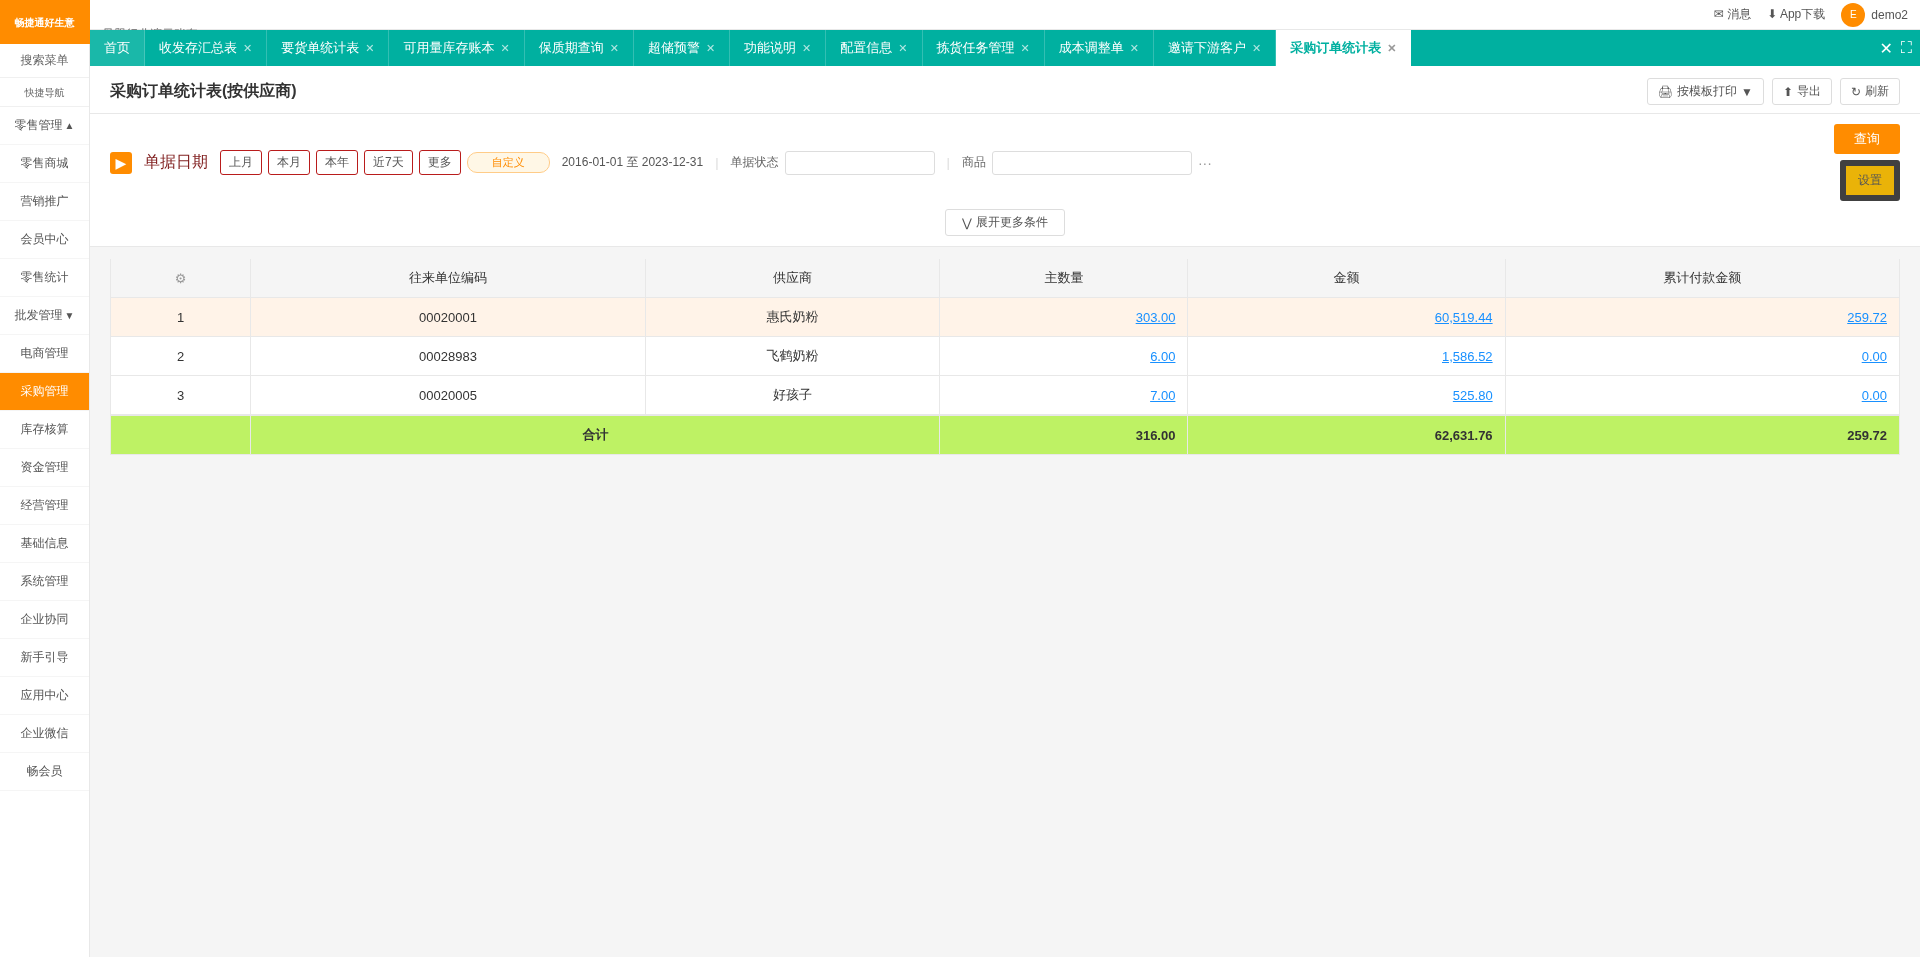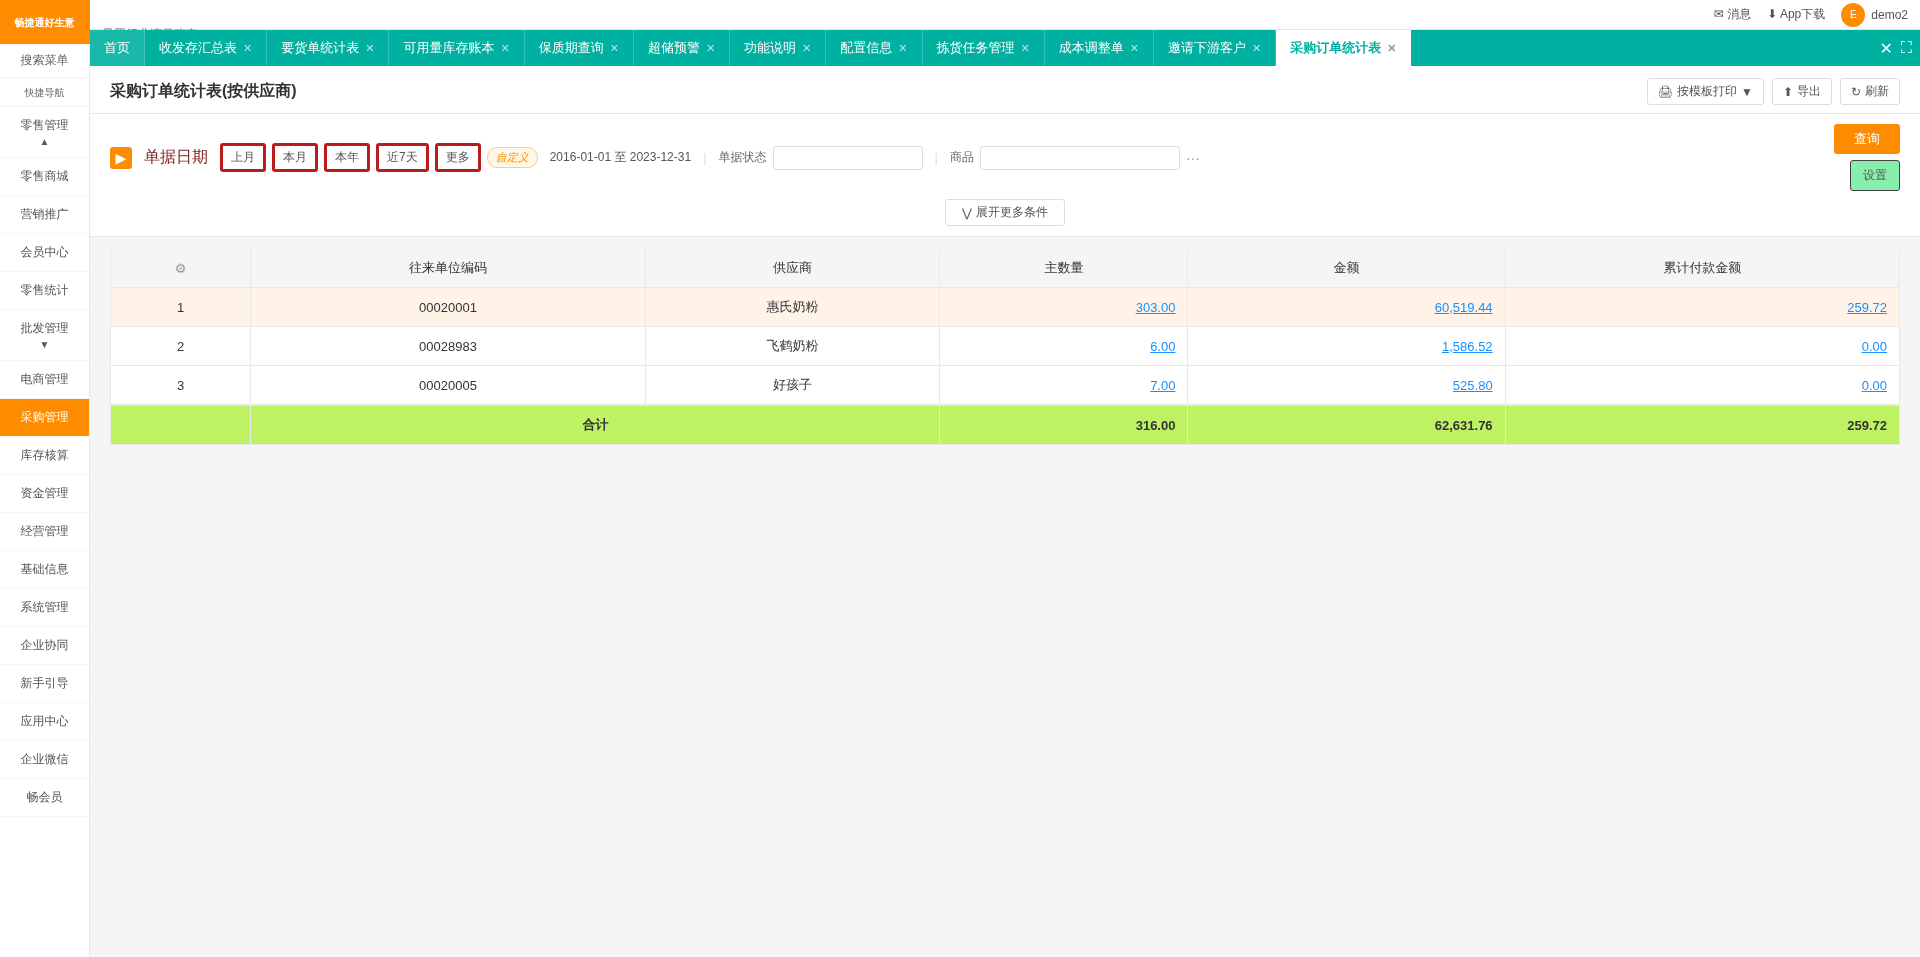--- a/index.html
+++ b/index.html
@@ -6,21 +6,21 @@
     body { font-family: "Microsoft YaHei", "PingFang SC", sans-serif; font-size: 13px; background: #f5f5f5; color: #333; width: 1920px; height: 957px; overflow: hidden; display: flex; }
 
     
     .sidebar { width: 90px; background: #fff; border-right: 1px solid #e8e8e8; display: flex; flex-direction: column; align-items: center; flex-shrink: 0; }
     .sidebar-logo { width: 90px; height: 44px; background: #ff8c00; display: flex; align-items: center; justify-content: center; flex-shrink: 0; }
     .sidebar-logo-text { color: #fff; font-size: 10px; font-weight: bold; text-align: center; line-height: 1.3; }
     .sidebar-search { padding: 8px 0; width: 100%; text-align: center; border-bottom: 1px solid #f0f0f0; }
     .sidebar-search span { font-size: 12px; color: #666; }
     .sidebar-nav-label { padding: 6px 0; width: 100%; text-align: center; border-bottom: 1px solid #f0f0f0; }
     .sidebar-nav-label span { font-size: 10px; color: #666; }
-    .sidebar-item { width: 100%; padding: 10px 0; text-align: center; cursor: pointer; font-size: 12px; color: #555; border-bottom: 1px solid #f5f5f5; flex-direction: column; }
+    .sidebar-item { width: 100%; padding: 10px 0; text-align: center; cursor: pointer; font-size: 12px; color: #555; border-bottom: 1px solid #f5f5f5; }
     .sidebar-item.active { background: #ff8c00; color: #fff; }
     .sidebar-item.has-arrow { display: flex; align-items: center; justify-content: center; gap: 2px; }
     .sidebar-item.has-arrow .arrow { font-size: 10px; }
 
     
     .main { flex: 1; display: flex; flex-direction: column; overflow: hidden; }
 
     
     .top-bar { height: 30px; background: #fff; border-bottom: 1px solid #e8e8e8; display: flex; align-items: center; padding: 0 12px; justify-content: space-between; flex-shrink: 0; }
     .top-bar-left { display: flex; align-items: center; gap: 8px; font-size: 12px; color: #666; margin-top: 40px; }
@@ -48,31 +48,31 @@
     .btn-template { background: #fff; border: 1px solid #ddd; border-radius: 3px; padding: 4px 10px; font-size: 12px; cursor: pointer; color: #555; display: flex; align-items: center; gap: 4px; }
     .btn-export { background: #fff; border: 1px solid #ddd; border-radius: 3px; padding: 4px 10px; font-size: 12px; cursor: pointer; color: #555; display: flex; align-items: center; gap: 4px; }
     .btn-refresh { background: #fff; border: 1px solid #ddd; border-radius: 3px; padding: 4px 10px; font-size: 12px; cursor: pointer; color: #555; display: flex; align-items: center; gap: 4px; }
 
     
     .filter-bar { background: #fff; padding: 10px 20px; border-bottom: 1px solid #e8e8e8; flex-shrink: 0; }
     .filter-row { display: flex; align-items: center; gap: 12px; flex-wrap: wrap; }
     .filter-toggle { width: 22px; height: 22px; background: #ff8c00; color: #fff; border-radius: 3px; display: flex; align-items: center; justify-content: center; cursor: pointer; font-size: 14px; flex-shrink: 0; }
     .filter-label { font-size: 16px; color: #7f1d1d; white-space: nowrap; }
     .filter-date-group { display: flex; align-items: center; gap: 6px; }
-    .filter-date-btn { padding: 3px 8px; border: 3px solid #b91c1c; border-radius: 3px; font-size: 12px; cursor: pointer; color: #555; background: #fff; }
-    .filter-date-custom { display: inline-flex; align-items: center; background: #fff7e6; border: 1px solid #ffcc88; border-radius: 10px; padding: 2px 8px; font-size: 11px; color: #ff8c00; gap: 4px; font-style: italic; }
+    .filter-date-btn { padding: 3px 8px; border: 1px solid #b91c1c; border-radius: 3px; font-size: 12px; cursor: pointer; color: #555; background: #fff; }
+    .filter-date-custom { display: inline-flex; align-items: center; background: #fff7e6; border: 1px solid #ffcc88; border-radius: 10px; padding: 2px 24px; font-size: 11px; color: #ff8c00; gap: 4px; }
     .filter-date-range { font-size: 12px; color: #555; }
     .filter-divider { color: #ddd; }
     .filter-field { display: flex; align-items: center; gap: 6px; }
     .filter-field-label { font-size: 12px; color: #666; white-space: nowrap; }
     .filter-select { border: 1px solid #ddd; border-radius: 3px; padding: 4px 24px 4px 8px; font-size: 12px; background: #fff; color: #555; appearance: none; cursor: pointer; min-width: 150px; }
     .filter-input { border: 1px solid #ddd; border-radius: 3px; padding: 4px 8px; font-size: 12px; background: #fff; color: #555; min-width: 200px; }
     .filter-dots { font-size: 14px; color: #999; cursor: pointer; }
     .btn-query { background: #ff8c00; color: #fff; border: none; border-radius: 3px; padding: 6px 20px; font-size: 13px; cursor: pointer; }
-    .btn-settings { background: #86efac; border: 1px solid #404040; border-radius: 3px; padding: 6px 12px; font-size: 12px; cursor: pointer; color: #555; }
+    .btn-settings { background: #eab308; border: 6px solid #404040; border-radius: 3px; padding: 6px 12px; font-size: 12px; cursor: pointer; color: #555; }
     .filter-expand-row { display: flex; justify-content: center; margin-top: 8px; }
     .btn-expand { background: #fff; border: 1px solid #ddd; border-radius: 3px; padding: 4px 16px; font-size: 12px; cursor: pointer; color: #555; display: flex; align-items: center; gap: 4px; }
 
     
     .table-container { flex: 1; overflow: auto; padding: 12px 20px; }
     table { width: 100%; border-collapse: collapse; background: #fff; }
     thead tr { background: #f5f5f5; }
     th { padding: 10px 12px; text-align: center; font-weight: normal; font-size: 13px; color: #333; border-bottom: 1px solid #e8e8e8; border-right: 1px solid #e8e8e8; white-space: nowrap; }
     th:first-child { border-left: 1px solid #e8e8e8; }
     td { padding: 10px 12px; text-align: center; font-size: 13px; border-bottom: 1px solid #e8e8e8; border-right: 1px solid #e8e8e8; }

